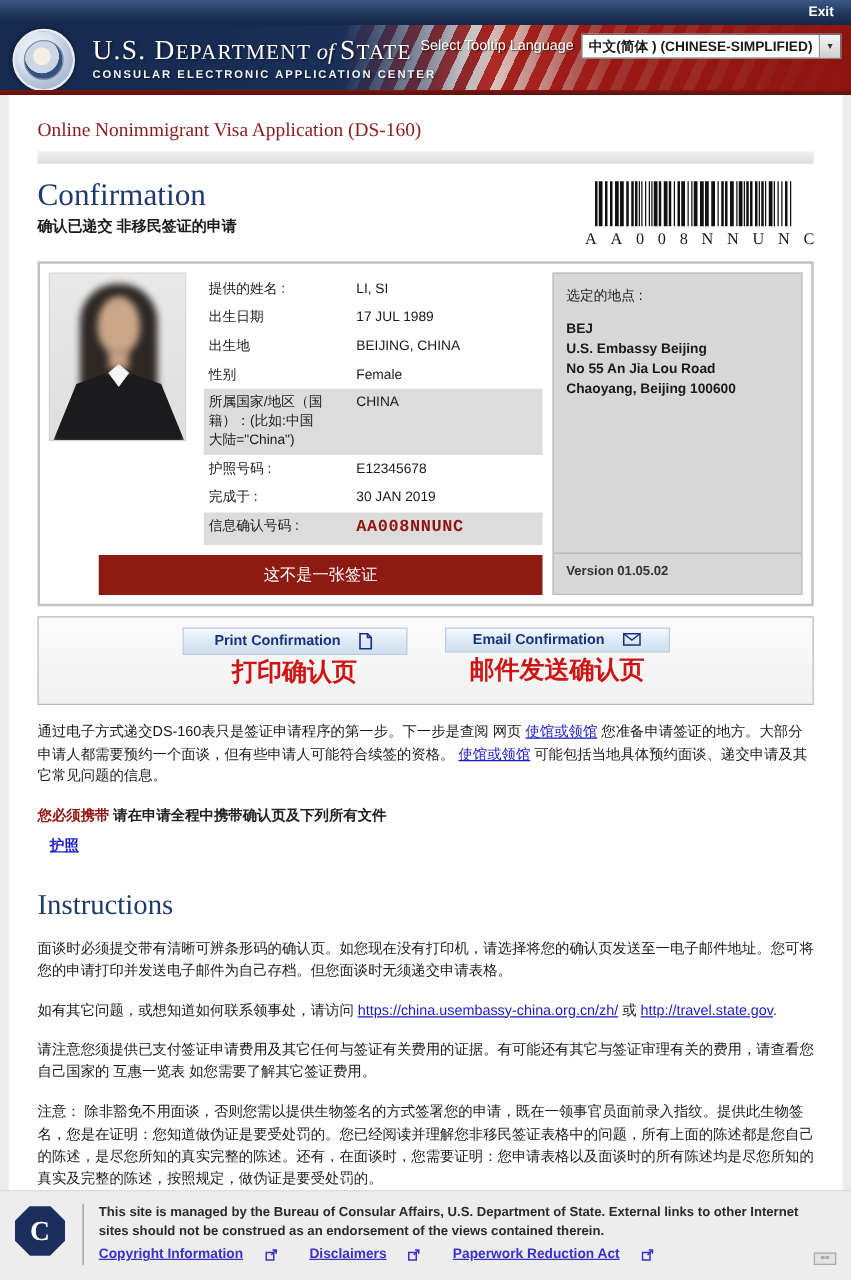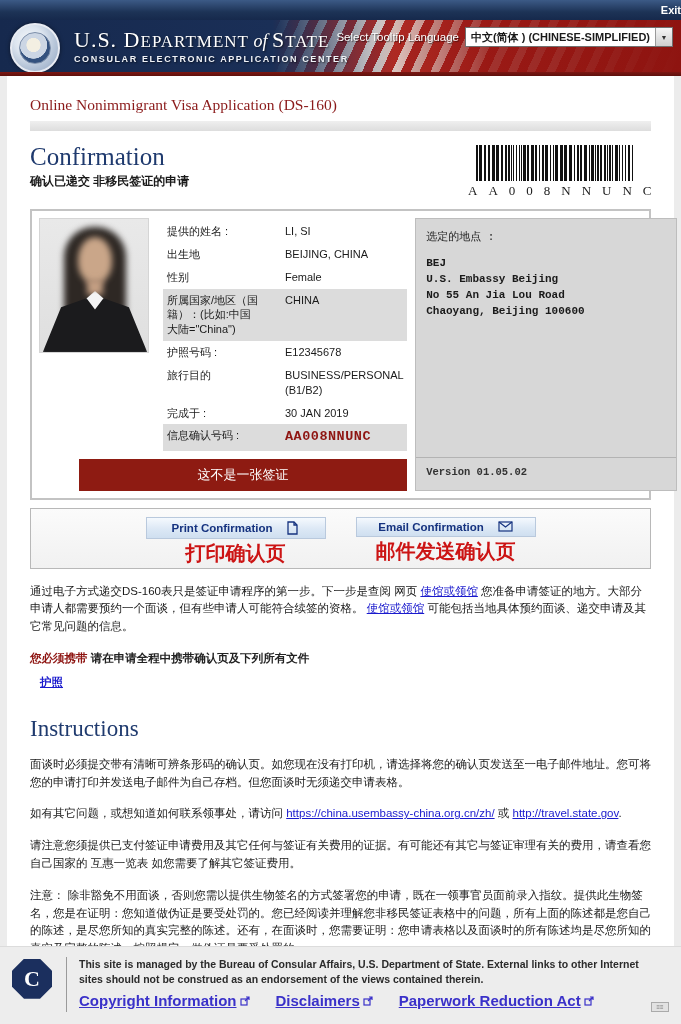--- a/index.html
+++ b/index.html
@@ -10,20 +10,21 @@
     color: #1a1a1a;
     width: 681px; height: 1024px;
     overflow: hidden;
     position: relative;
   }
   
   .topbar {
     height: 20px;
     background: linear-gradient(#3c5a86, #1d3356 60%, #16294c);
     display: flex; align-items: center; justify-content: flex-end;
+    padding-right: 14px;
   }
   .topbar .exit { color: #fff; font-size: 11px; font-weight: bold; text-decoration: none; cursor: pointer; }
   
   .banner {
     position: relative; height: 56px;
     background:
       linear-gradient(to right, rgba(139,20,18,0) 55%, rgba(150,22,18,.85) 72%, #8e1410 100%),
       linear-gradient(to right, #16294e 0%, #1a2f57 40%, rgba(26,47,87,0) 58%),
       repeating-linear-gradient(115deg, #a82622 0 9px, #ddd5cf 9px 17px, #b22d26 17px 27px, #e7e0da 27px 35px);
     overflow: hidden;
@@ -86,28 +87,28 @@
   .photo .neck { position:absolute; left:47px; top:60px; width:16px; height:16px; background:#c49f83; filter:blur(3px); }
   .photo .collar { position:absolute; left:30px; top:72px; width:50px; height:22px; background:#f4f4f4; clip-path:polygon(0 100%,50% 0,100% 100%); filter:blur(1.5px); }
   .photo .suit { position:absolute; left:2px; top:78px; width:106px; height:57px; background:#1b1b1d; clip-path:polygon(0 100%,18% 18%,42% 2%,50% 22%,58% 2%,82% 18%,100% 100%); filter:blur(1.5px); }
   .fields { flex:1; padding-top:2px; }
   .frow { display:flex; padding:4px 4px; font-size:11px; line-height:1.35; }
   .frow .flabel { width:118px; flex:none; padding-right:24px; }
   .frow .fvalue { flex:1; }
   .frow.shaded { background:#dcdcdc; }
   .fvalue.confirm-no { color:#8e1512; font-weight:bold; font-size:13.5px; font-family:"Liberation Mono", monospace; letter-spacing:.5px; }
   .notvisa { margin-top:8px; background:#8e1b12; color:#fff; font-size:13px; font-weight:normal; text-align:center; padding:7px 0;margin-left:40px; }
-  .card-right { width:262px; flex:none; background:#d7d7d7; border:1px solid #bdbdbd; padding:10px 10px 8px 10px; display:flex; flex-direction:column; font-size:11px;font-family:Liberation Mono, monospace; }
+  .card-right { width:200px; flex:none; background:#d7d7d7; border:1px solid #bdbdbd; padding:10px 10px 8px 10px; display:flex; flex-direction:column; font-size:11px; }
   .loc-label { margin-bottom:12px; }
   .loc-lines div { font-weight:bold; line-height:1.45; }
   .loc-spacer { flex:1; }
   .loc-divider { border-top:1px solid #b3b3b3; margin:6px -10px 8px -10px; }
   .version { font-weight:bold; font-size:10.5px; color:#333; padding-bottom:4px; }
   
-  .actions { margin-top:8px; border:1px solid #b8b8b8; background:linear-gradient(#fbfbfb,#f1f1f1); padding:8px 0 2px 0; display:flex; justify-content:center; gap:22px; }
+  .actions { margin-top:8px; border:1px solid #b8b8b8; background:linear-gradient(#fbfbfb,#f1f1f1); padding:8px 0 12px 0; display:flex; justify-content:center; gap:22px; }
   .action-col { width:188px; text-align:center; }
   .btn {
     display:inline-flex; align-items:center; gap:14px; justify-content:center;
     min-width:180px; padding:3px 10px; cursor:pointer;
     background:linear-gradient(#f5f9fe,#dce8f5 55%,#cfdff0);
     border:1px solid #b9c9dd;
     color:#15327f; font-size:11.5px; font-weight:bold;
   }
   .btn svg { flex:none; }
   .annotation { color:#cc1414; font-weight:bold; font-size:20px; line-height:1.3; margin-top:1px; }
@@ -123,21 +124,21 @@
   .clogo {
     width:40px; height:40px; flex:none; margin-top:2px;
     background:#1b2f5e; color:#fff;
     clip-path:polygon(30% 0,70% 0,100% 30%,100% 70%,70% 100%,30% 100%,0 70%,0 30%);
     display:flex; align-items:center; justify-content:center;
     font-family:"Liberation Serif", serif; font-size:22px; font-weight:bold;
   }
   .fdivider { width:1px; background:#9a9a9a; align-self:stretch; margin:0 12px 0 14px; }
   .ftext { font-size:10.5px; line-height:1.45; color:#2b2b2b; font-weight:bold; flex:1; }
   .flinks { margin-top:3px; display:flex; gap:26px; align-items:center; }
-  .flink { color:#3a31c9; font-size:15px; font-weight:bold; text-decoration:underline; cursor:pointer; display:inline-flex; align-items:center; gap:3px; }
+  .flink { color:#3a31c9; font-size:11px; font-weight:bold; text-decoration:underline; cursor:pointer; display:inline-flex; align-items:center; gap:17px; }
   .counter { align-self:flex-end; flex:none; width:18px; height:10px; border:1px solid #aaa; background:#e2e2e2; font-size:6px; color:#777; text-align:center; line-height:9px; }
 </style>
 </head>
 <body>
 
 <div class="topbar">
   <span class="exit">Exit</span>
 </div>
 
 <div class="banner">
@@ -227,38 +228,38 @@
           <div class="neck"></div>
           <div class="collar"></div>
           <div class="suit"></div>
         </div>
         <div class="fields">
           <div class="frow">
             <span class="flabel">提供的姓名 :</span>
             <span class="fvalue">LI, SI</span>
           </div>
           <div class="frow">
+            <span class="flabel">出生日期</span>
+            <span class="fvalue">17 JUL 1989</span>
+          </div>
+          <div class="frow">
             <span class="flabel">出生地</span>
             <span class="fvalue">BEIJING, CHINA</span>
           </div>
           <div class="frow">
             <span class="flabel">性别</span>
             <span class="fvalue">Female</span>
           </div>
           <div class="frow shaded">
             <span class="flabel">所属国家/地区（国籍）：(比如:中国大陆="China")</span>
             <span class="fvalue">CHINA</span>
           </div>
           <div class="frow">
             <span class="flabel">护照号码 :</span>
             <span class="fvalue">E12345678</span>
-          </div>
-          <div class="frow">
-            <span class="flabel">旅行目的</span>
-            <span class="fvalue" style="max-width:140px;">BUSINESS/PERSONAL (B1/B2)</span>
           </div>
           <div class="frow">
             <span class="flabel">完成于 :</span>
             <span class="fvalue">30 JAN 2019</span>
           </div>
           <div class="frow shaded">
             <span class="flabel">信息确认号码 :</span>
             <span class="fvalue confirm-no">AA008NNUNC</span>
           </div>
         </div>

